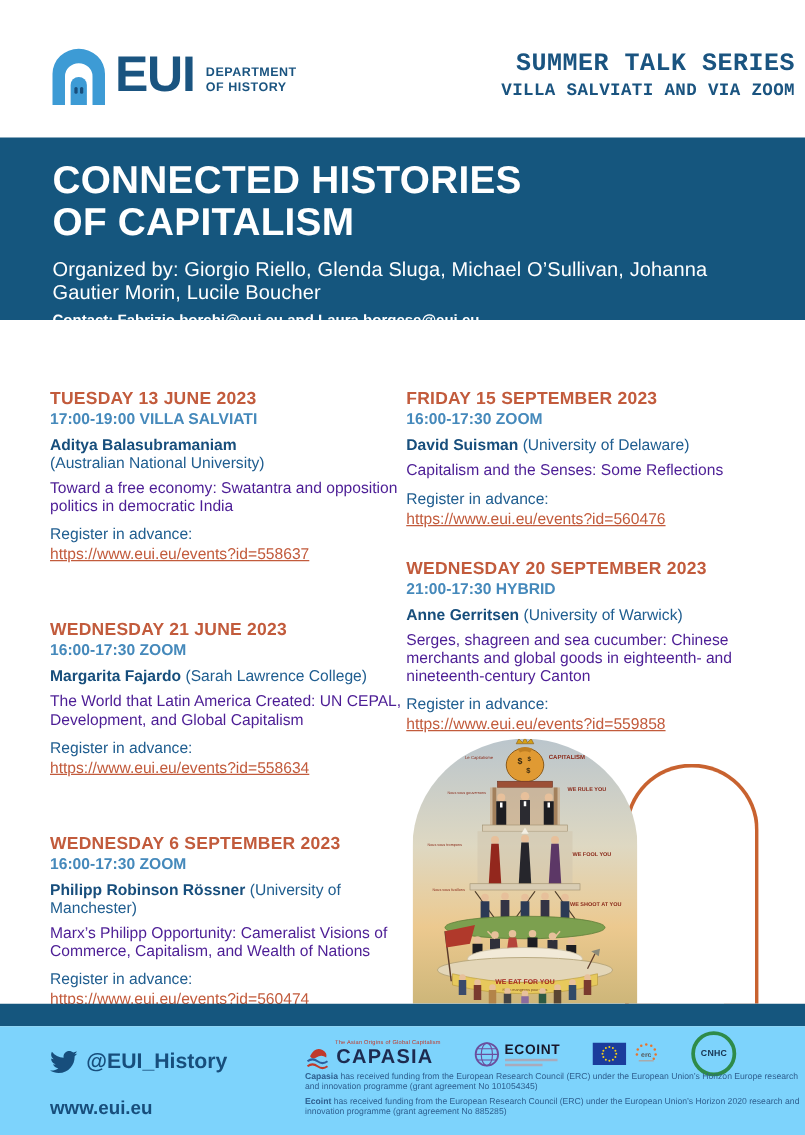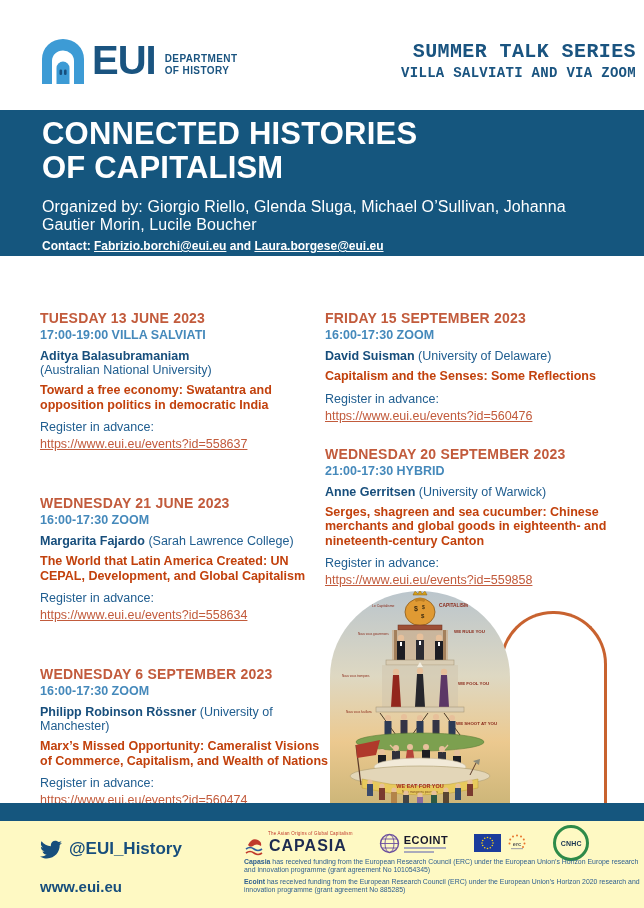--- a/index.html
+++ b/index.html
@@ -11,47 +11,47 @@
   
   .header{position:absolute;left:0;top:0;width:644px;height:110px;background:#fff;padding-left:28px;}
   .logo-row{position:absolute;left:40px;top:36px;display:flex;align-items:center;}
   .logo-mark{width:46px;height:48px;flex:0 0 auto;}
   .logo-word{font-size:40px;font-weight:800;color:#1A5480;letter-spacing:-1px;margin-left:6px;line-height:40px;}
   .logo-dept{margin-left:9px;font-size:10px;font-weight:bold;color:#1A5480;line-height:12px;letter-spacing:.4px;align-self:center;margin-top:10px;}
   .series{position:absolute;right:36px;top:40px;text-align:right;color:#1A5480;font-family:Liberation Mono, monospace;}
   .series-title{font-size:20px;font-weight:bold;letter-spacing:.4px;}
   .series-sub{font-size:14px;font-weight:bold;letter-spacing:.3px;margin-top:2px;}
   
-  .banner{position:absolute;left:0;top:110px;width:644px;height:146px;background:#15567E;color:#fff;box-sizing:border-box;padding:7px 36px 0 42px;}
+  .banner{position:absolute;left:0;top:110px;width:644px;height:146px;background:#15567E;color:#fff;box-sizing:border-box;padding:17px 36px 0 42px;}
   .banner h1{margin:0;font-size:31px;line-height:34px;font-weight:bold;letter-spacing:.2px;}
   .banner h1 span{display:block;}
   .organized{margin:13px 0 0 0;font-size:16px;font-weight:400;letter-spacing:.1px;}
   .contact{margin:5px 0 0 0;font-size:12px;font-weight:600;}
   .contact a{color:#fff;text-decoration:underline;font-weight:bold;}
   
   .col{position:absolute;top:282px;margin-top:29px;}
   .col-left{left:40px;width:290px;}
   .col-right{left:325px;width:300px;}
   .event{margin-bottom:44px;}
   .col-right .event{margin-bottom:23px;}
   .ev-date{margin:0;font-size:14px;font-weight:bold;color:#C25B3C;letter-spacing:.2px;line-height:15px;}
   .ev-time{margin:2px 0 0 0;font-size:12.5px;font-weight:bold;color:#4589BB;line-height:14px;}
   .speaker{margin:7px 0 0 0;font-size:12.5px;color:#205E90;line-height:14px;}
   .speaker b{color:#174E7C;}
   .speaker.stacked span{display:block;}
-  .talk-title{margin:6px 0 0 0;font-size:12.5px;color:#c2410c;line-height:14.5px;font-weight:bold;}
+  .talk-title{margin:6px 0 0 0;font-size:12.5px;color:#4c1d95;line-height:14.5px;}
   .register{margin:8px 0 0 0;font-size:12.5px;color:#205E90;line-height:14px;}
   .reg-link{display:inline-block;margin-top:1px;font-size:12.5px;color:#C25B3C;text-decoration:underline;line-height:14px;cursor:pointer;}
   
   .orange-arch{position:absolute;left:500px;top:611px;width:101px;height:189px;
     border:3px solid #C8622F;border-bottom:none;border-radius:53px 53px 0 0;z-index:1;}
   .pyramid{position:absolute;left:330px;top:585px;width:180px;height:218px;z-index:2;}
   
   .band-thin{position:absolute;left:0;top:803px;width:644px;height:18px;background:#15567E;z-index:3;}
-  .footer{position:absolute;left:0;top:821px;width:644px;height:87px;background:#fef9c3;z-index:4;}
+  .footer{position:absolute;left:0;top:821px;width:644px;height:87px;background:#7dd3fc;z-index:4;}
   .social{position:absolute;left:40px;top:18px;color:#174E7C;}
   .social .handle-row{display:flex;align-items:center;gap:7px;font-size:17px;font-weight:bold;}
   .social .site{font-size:15px;font-weight:bold;margin-top:19px;}
   .logos{position:absolute;left:244px;top:4px;display:flex;align-items:center;gap:26px;}
   .capasia{display:flex;flex-direction:column;}
   .capasia-tag{font-size:4.5px;color:#c0392b;margin-left:24px;letter-spacing:.2px;}
   .capasia-row{display:flex;align-items:center;gap:3px;}
   .capasia-word{font-size:16px;font-weight:bold;color:#1d2b50;letter-spacing:1px;}
   .ecoint{display:flex;align-items:center;gap:4px;}
   .ecoint-txt{display:flex;flex-direction:column;}
@@ -125,21 +125,21 @@
     <p class="register">Register in advance:</p>
     <a class="reg-link">https://www.eui.eu/events?id=558634</a>
   </article>
 
   <article class="event">
     <h3 class="ev-date">WEDNESDAY 6 SEPTEMBER 2023</h3>
     <div class="ev-time">16:00-17:30 ZOOM</div>
     <p class="speaker">
       <b>Philipp Robinson Rössner</b> <span>(University of Manchester)</span>
     </p>
-    <p class="talk-title">Marx’s Missed Opportunity: Cameralist Visions of Commerce, Capitalism, and Wealth of Nations</p>
+    <p class="talk-title">Marx’s Philipp Opportunity: Cameralist Visions of Commerce, Capitalism, and Wealth of Nations</p>
     <p class="register">Register in advance:</p>
     <a class="reg-link">https://www.eui.eu/events?id=560474</a>
   </article>
 
 </div>
 
 <div class="col col-right">
 
   <article class="event">
     <h3 class="ev-date">FRIDAY 15 SEPTEMBER 2023</h3>

